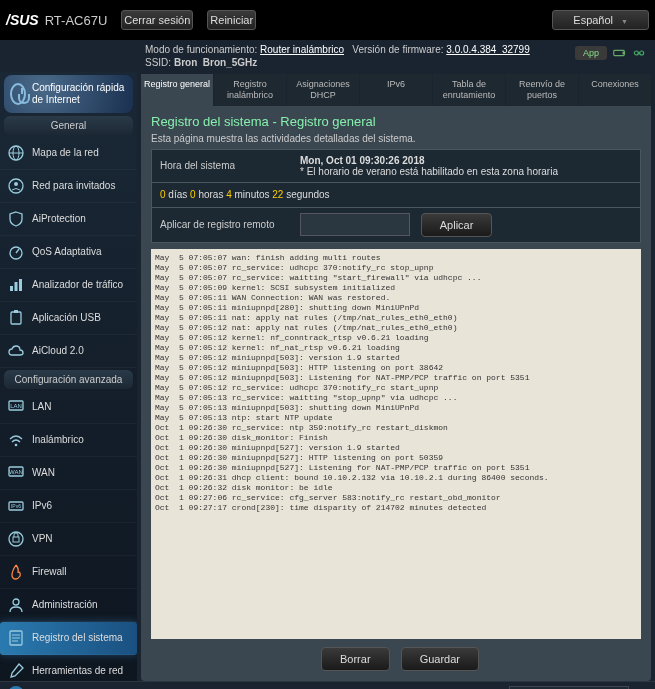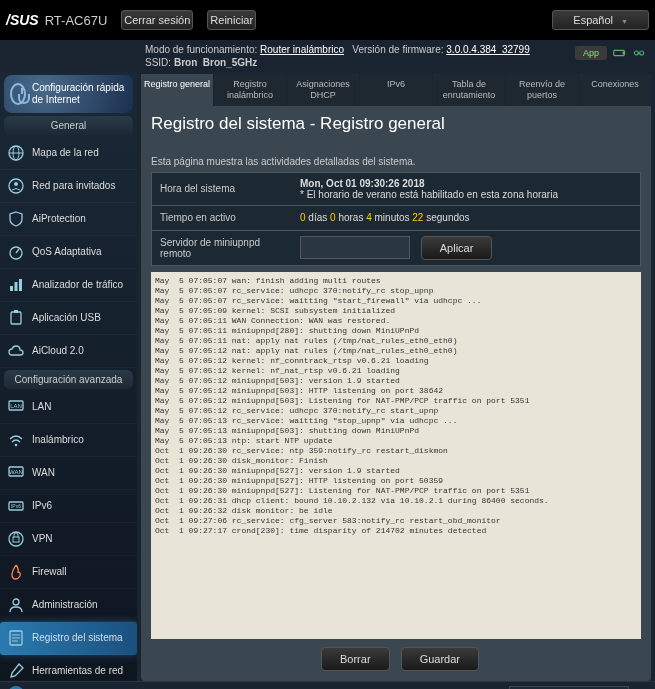--- a/index.html
+++ b/index.html
@@ -85,21 +85,21 @@
   background: #1e2830;
   text-align: center;
   padding: 5px 2px;
   font-size: 9px;
   color: #bbb;
   cursor: pointer;
   line-height: 1.2;
 }
 .tab.active { background: #3a4650; color: #fff; }
 .panel { background: #3a4650; border-radius: 0 0 4px 4px; padding: 8px 10px; flex: 1; overflow: hidden; display: flex; flex-direction: column; }
-.panel h2 { font-size: 17px; font-weight: normal; color: #ffffff; margin-bottom: 22px; }
+.panel h2 { font-size: 13px; font-weight: normal; color: #86efac; margin-bottom: 4px; }
 .panel .desc { font-size: 10px; color: #ccc; margin-bottom: 6px; }
 .data-row { display: flex; background: #1c2832; border: 1px solid #4a5660; margin-top: -1px; min-height: 26px; align-items: center; }
 .data-label { width: 140px; padding: 5px 8px; font-size: 10px; color: #ccc; }
 .data-val { flex: 1; padding: 5px 8px; font-size: 10px; color: #ddd; }
 .data-val .y { color: #fc0; }
 .data-val input { background: #2a3640; border: 1px solid #556; color: #ccc; padding: 3px; width: 110px; }
 .btn {
   background: linear-gradient(#3a3a3a,#1a1a1a);
   border: 1px solid #555;
   color: #ddd;
@@ -352,30 +352,29 @@
       <div class="desc">Esta página muestra las actividades detalladas del sistema.</div>
 
       <div class="data-row">
         <div class="data-label">Hora del sistema</div>
         <div class="data-val">
           <b>Mon, Oct 01 09:30:26 2018</b><br>
           <span>* El horario de verano está habilitado en esta zona horaria</span>
         </div>
       </div>
       <div class="data-row">
-        <div class="data-label">Tiempo en activo</div>
         <div class="data-val">
           <span class="y">0</span> <span>días</span>
           <span class="y">0</span> <span>horas</span>
           <span class="y">4</span> <span>minutos</span>
           <span class="y">22</span> <span>segundos</span>
         </div>
       </div>
       <div class="data-row">
-        <div class="data-label">Servidor de miniupnpd remoto</div>
+        <div class="data-label">Aplicar de registro remoto</div>
         <div class="data-val">
           <input type="text" style="">
           <button class="btn">Aplicar</button>
         </div>
       </div>
 
       <textarea class="log-area" readonly="" style="">May  5 07:05:07 wan: finish adding multi routes
 May  5 07:05:07 rc_service: udhcpc 370:notify_rc stop_upnp
 May  5 07:05:07 rc_service: waitting "start_firewall" via udhcpc ...
 May  5 07:05:09 kernel: SCSI subsystem initialized

